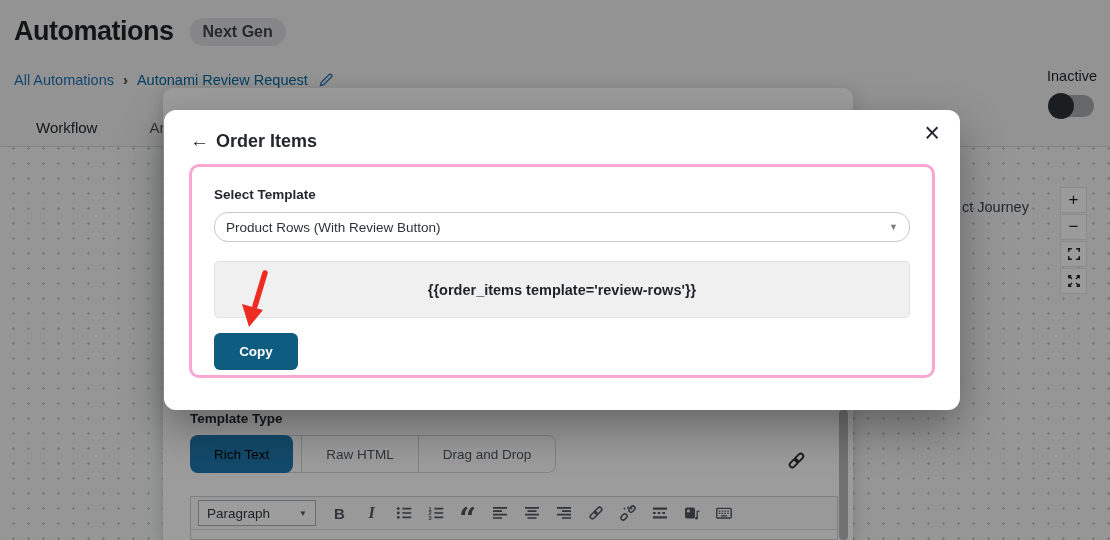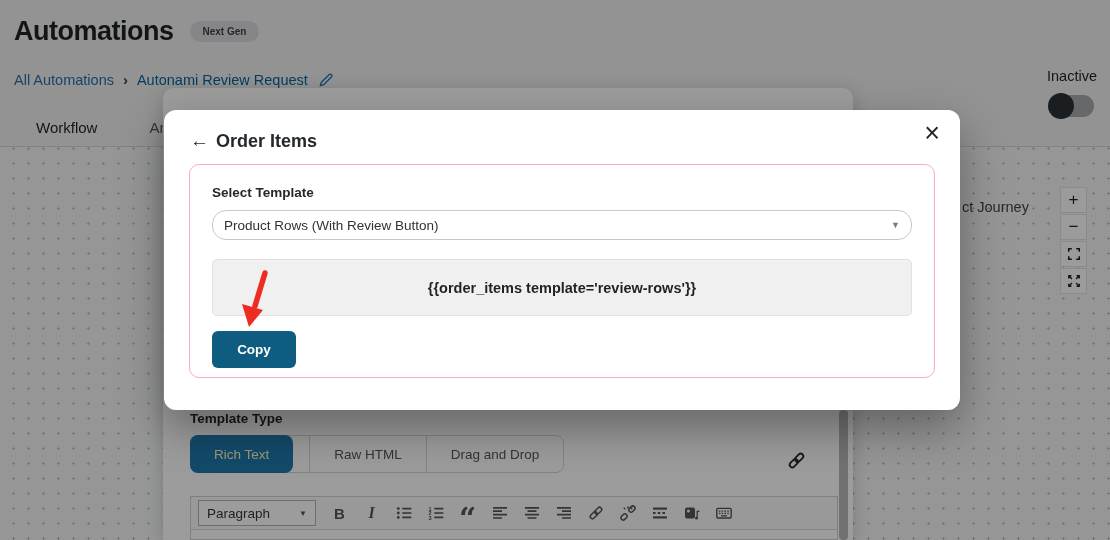--- a/index.html
+++ b/index.html
@@ -12,21 +12,21 @@
     --ink3:#50575e;
   }
   *{box-sizing:border-box;margin:0;padding:0;}
   html,body{width:1110px;height:540px;overflow:hidden;}
   body{position:relative;font-family:"Liberation Sans",sans-serif;background:#f0f0f1;}
 
   
   .header{position:absolute;left:0;top:0;width:1110px;height:147px;background:#f0f0f1;z-index:1;}
   .title-row{position:absolute;left:14px;top:16px;display:flex;align-items:center;gap:16px;}
   .page-title{font-size:27px;font-weight:700;color:var(--ink);letter-spacing:-0.5px;}
-  .badge{background:#dcdcde;color:#3c434a;font-size:10px;font-weight:700;padding:5px 13px;border-radius:14px;}
+  .badge{background:#dcdcde;color:#3c434a;font-size:16px;font-weight:700;padding:5px 13px;border-radius:14px;}
   .breadcrumb{position:absolute;left:14px;top:71px;display:flex;align-items:center;gap:9px;font-size:14.5px;}
   .crumb-root{color:var(--accent);font-weight:500;text-decoration:none;cursor:pointer;}
   .crumb-sep{color:#3c434a;font-weight:700;font-size:15px;}
   .crumb-cur{color:#0369a1;}
   .pencil{display:inline-flex;margin-left:2px;cursor:pointer;}
   .status{position:absolute;right:13px;top:68px;display:flex;align-items:center;gap:11px;flex-direction:column;}
   .status-label{font-size:14.5px;color:var(--ink);}
   .toggle{position:relative;width:44px;height:22px;background:#a7aaad;border-radius:12px;cursor:pointer;}
   .toggle .knob{position:absolute;left:-2px;top:-2px;width:26px;height:26px;border-radius:50%;background:#2c3135;}
   .tabs{position:absolute;left:14px;top:111px;display:flex;gap:8px;}
@@ -45,21 +45,21 @@
     font-size:17px;color:#222;cursor:pointer;}
   .flow-btn svg{display:block;}
 
   
   .panel{position:absolute;left:163px;top:88px;width:690px;height:452px;background:#fff;border-radius:10px 10px 0 0;
     box-shadow:0 4px 18px rgba(0,0,0,.18);z-index:2;}
   .tpl-label{position:absolute;left:27px;top:323px;font-size:13.5px;font-weight:700;color:#23282d;}
   .modes{position:absolute;left:27px;top:347px;display:inline-flex;border:1px solid #d5d7da;border-radius:8px;height:38px;}
   .mode{display:flex;align-items:center;padding:0 24px;font-size:13.5px;color:var(--ink3);cursor:pointer;border-left:1px solid #d5d7da;}
   .mode:first-child{border-left:none;}
-  .mode.active{background:var(--seg-blue);color:#fef9c3;border-radius:8px;margin:-1px 16px -1px -1px;font-weight:500;}
+  .mode.active{background:var(--seg-blue);color:#000000;border-radius:8px;margin:-1px 8px -1px -1px;font-weight:500;}
   .panel-link-icon{position:absolute;left:624px;top:363px;cursor:pointer;}
   .editor-box{position:absolute;left:27px;top:408px;width:648px;height:44px;border:1px solid #d0d2d5;background:#fbfbfb;}
   .editor-toolbar{display:flex;align-items:center;height:33px;padding:0 7px;gap:15px;border-bottom:1px solid #d9dadc;}
   .para-select{display:flex;align-items:center;justify-content:space-between;width:118px;height:26px;background:#fff;
     border:1px solid #aeb4b9;padding:0 8px;font-size:13.5px;color:#32373c;cursor:pointer;}
   .para-caret{font-size:8px;color:#555;}
   .tbi{display:flex;align-items:center;justify-content:center;width:17px;height:17px;cursor:pointer;color:#50575e;}
   .tbi svg{display:block;}
   .tbi.txt{font-size:15px;font-weight:700;}
   .tbi.itl{font-family:"Liberation Serif",serif;font-style:italic;font-weight:700;font-size:16px;}
@@ -69,21 +69,21 @@
 
   
   .overlay{position:absolute;inset:0;background:rgba(0,0,0,0.39);z-index:3;}
 
   
   .modal{position:absolute;left:164px;top:110px;width:796px;height:300px;background:#fff;border-radius:12px;
     box-shadow:0 18px 45px rgba(0,0,0,.35);z-index:4;}
   .modal-back{position:absolute;left:26px;top:20px;font-size:19px;color:#1d2327;cursor:pointer;}
   .modal-title{position:absolute;left:52px;top:21px;font-size:18px;font-weight:600;color:#23282d;}
   .modal-close{position:absolute;right:20px;top:10px;font-size:27px;font-weight:300;color:#23282d;cursor:pointer;line-height:1;}
-  .inner-box{position:absolute;left:25px;top:54px;width:746px;height:214px;border:1px solid #f9a8d4;border-radius:10px;}
+  .inner-box{position:absolute;left:25px;top:54px;width:746px;height:214px;border:3px solid #f9a8d4;border-radius:10px;}
   .select-label{position:absolute;left:22px;top:20px;font-size:13.5px;font-weight:700;color:#23282d;}
   .tpl-select{position:absolute;left:22px;right:22px;top:45px;height:30px;border:1px solid #c6c8cc;border-radius:14px;background:#fff;
     display:flex;align-items:center;justify-content:space-between;padding:0 11px;font-size:13.5px;color:#2c3338;cursor:pointer;}
   .select-caret{font-size:9px;color:#787c82;}
   .code-box{position:absolute;left:22px;right:22px;top:94px;height:57px;background:#f0f0f1;border:1px solid #e0e1e3;border-radius:5px;
     display:flex;align-items:center;justify-content:center;}
   .code-text{font-size:14.5px;font-weight:700;color:#1d2327;}
   .copy-btn{position:absolute;left:22px;top:166px;width:84px;height:37px;background:var(--copy-blue);color:#fff;border:none;
     border-radius:6px;font-size:13.5px;font-weight:700;cursor:pointer;font-family:"Liberation Sans",sans-serif;}
 

